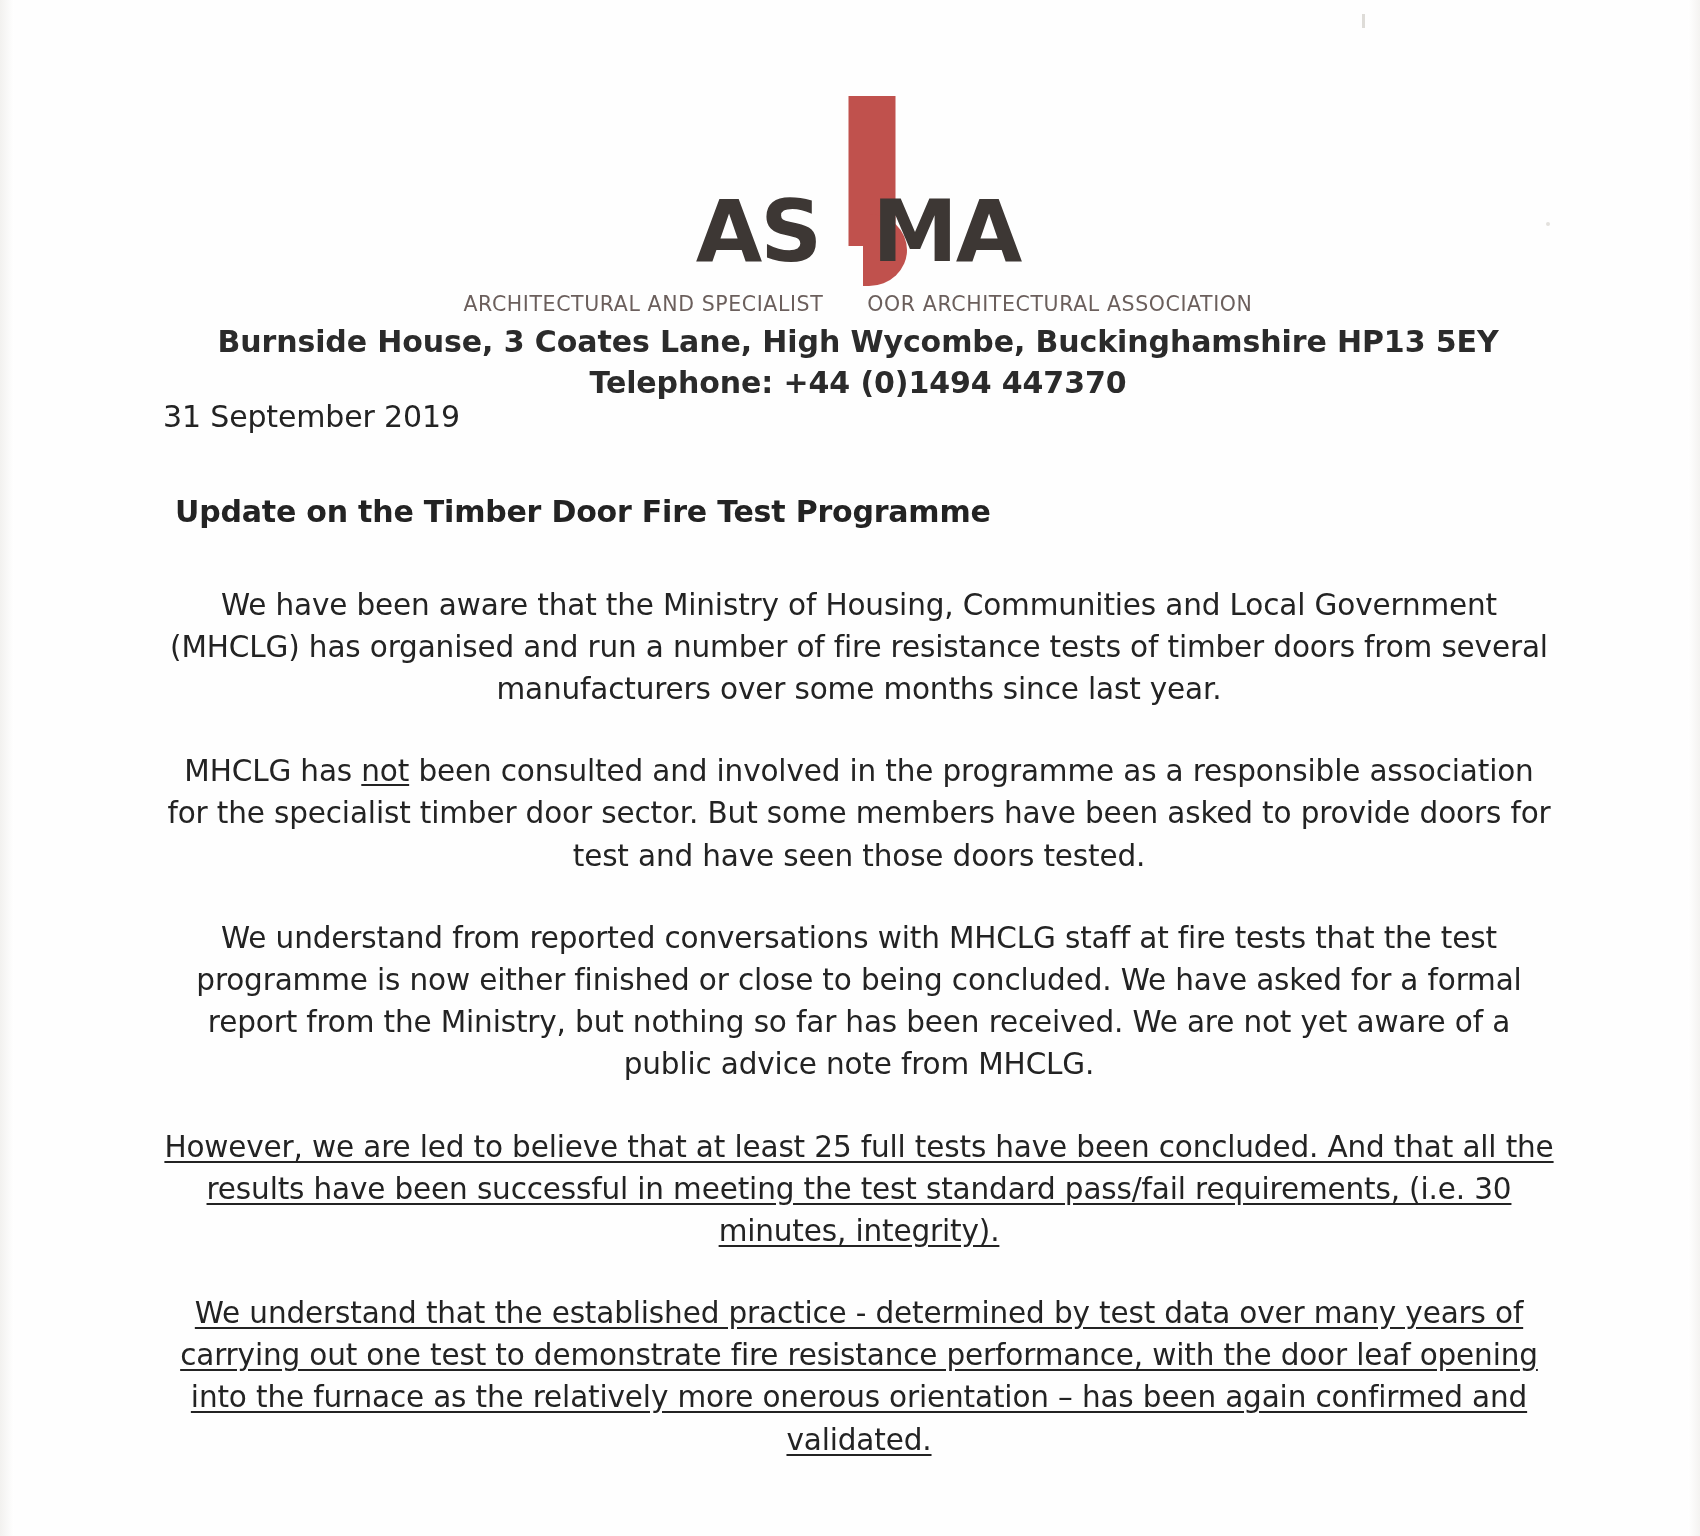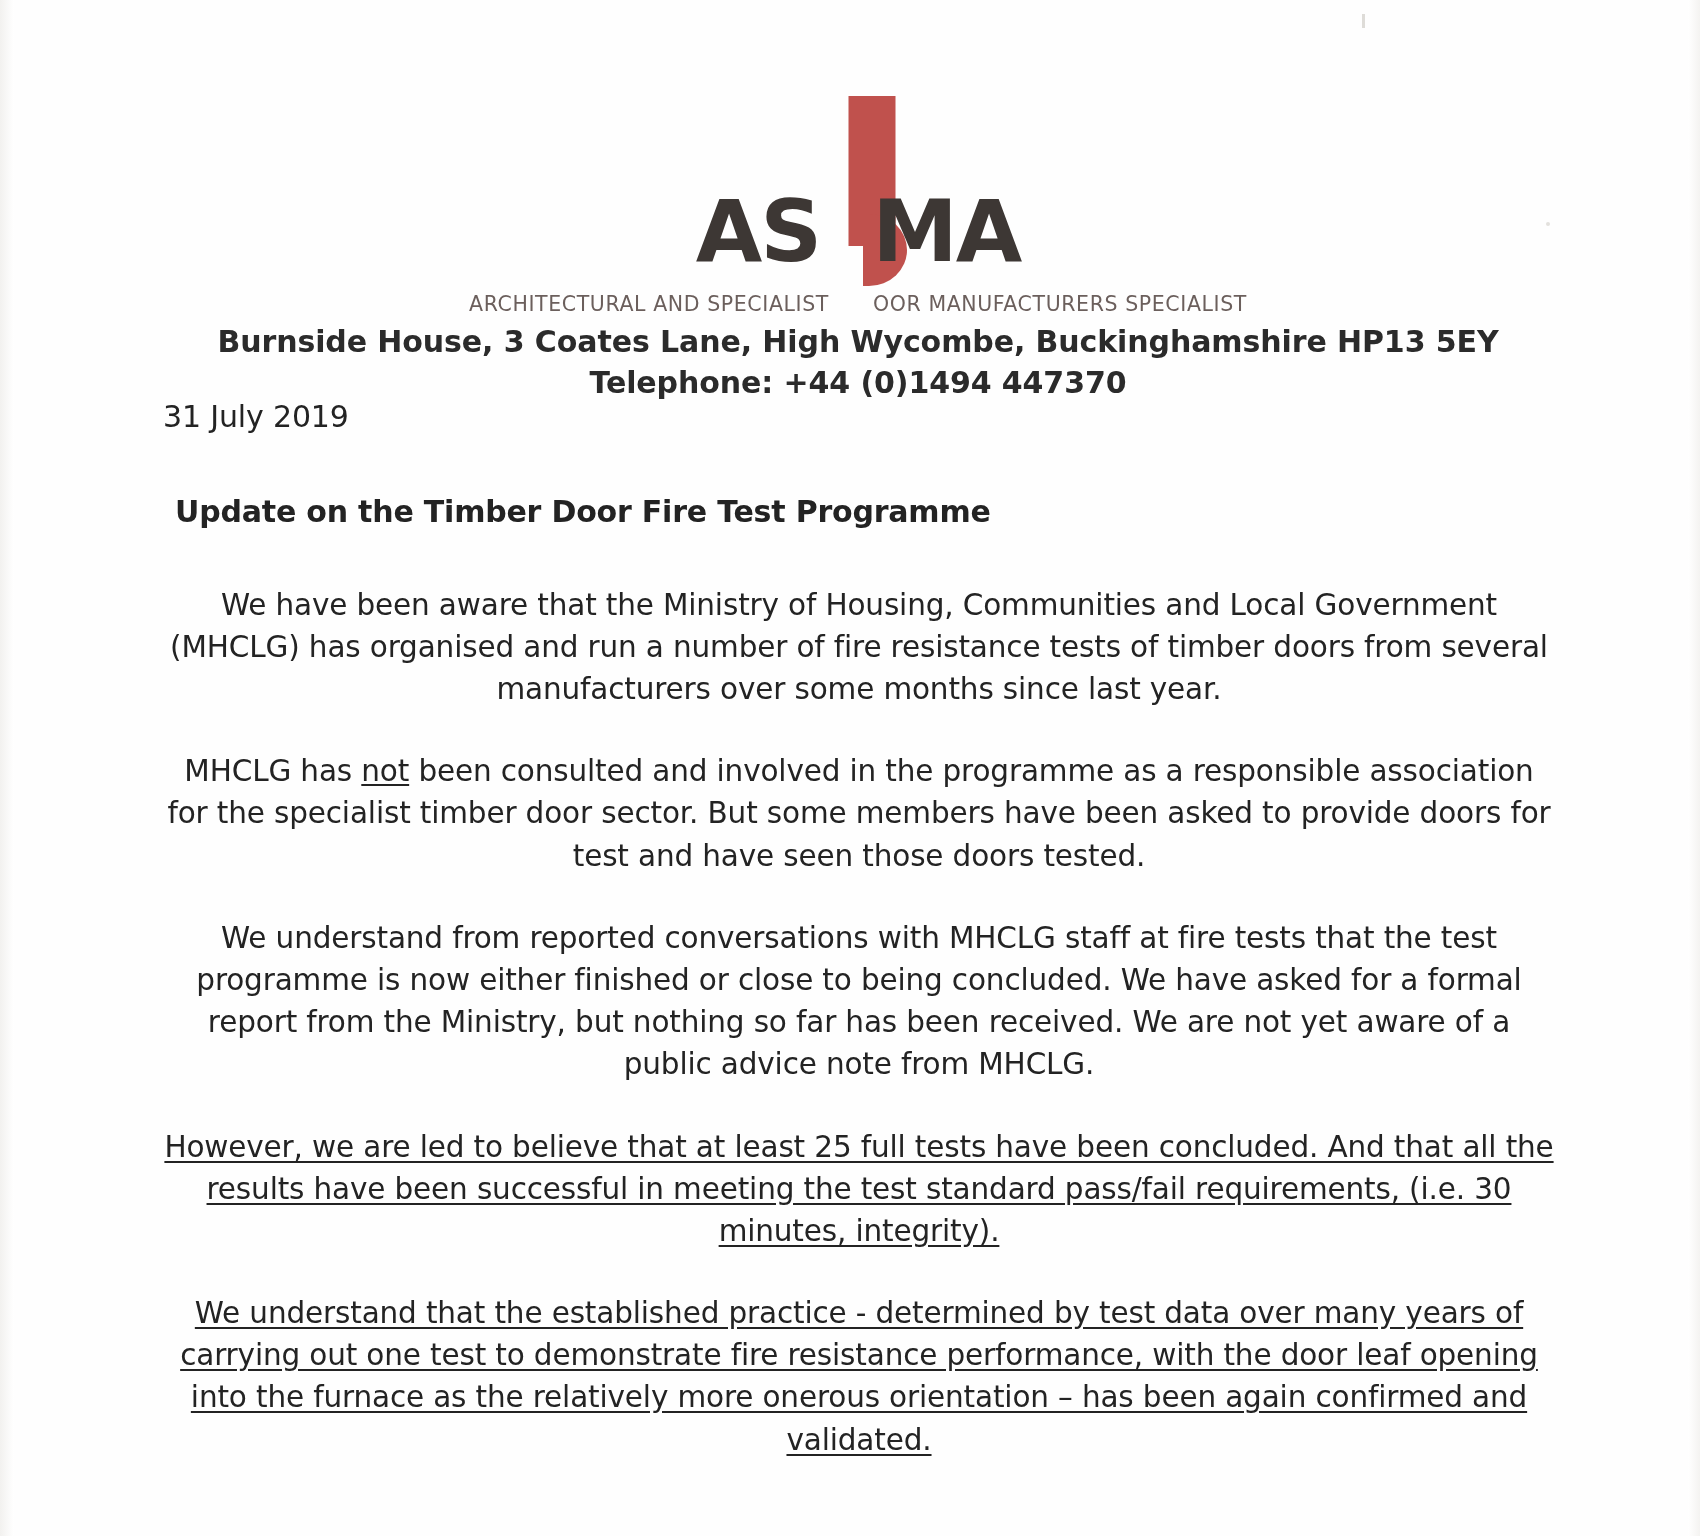--- a/index.html
+++ b/index.html
@@ -182,30 +182,30 @@
   <div id="scan-speck-2"></div>
 
   <div id="letterhead">
 
     <div id="logo-block">
       <div id="logo-d-bar"></div>
       <div id="logo-d-bowl"></div>
       <div id="logo-wordmark"><span>AS</span><span class="gap"></span><span>MA</span></div>
     </div>
 
-    <div id="logo-tagline"><span>ARCHITECTURAL AND SPECIALIST</span><span class="tagline-gap"></span><span>OOR MANUFACTURERS SPECIALIST</span></div>
+    <div id="logo-tagline"><span>ARCHITECTURAL AND SPECIALIST</span><span class="tagline-gap"></span><span>OOR ARCHITECTURAL ASSOCIATION</span></div>
 
     <div id="address-line">Burnside House, 3 Coates Lane, High Wycombe, Buckinghamshire HP13 5EY</div>
     <div id="telephone-line">Telephone:  +44 (0)1494 447370</div>
 
   </div>
 
   <div id="letter-body">
 
-    <div class="date-line">31 July 2019</div>
+    <div class="date-line">31 September 2019</div>
 
     <div class="doc-heading">Update on the Timber Door Fire Test Programme</div>
 
     <p class="para first">We have been aware that the Ministry of Housing, Communities and Local Government (MHCLG) has organised and run a number of fire resistance tests of timber doors from several manufacturers over some months since last year.</p>
 
     <p class="para"><span>MHCLG has </span><span class="u">not</span><span> been consulted and involved in the programme as a responsible association for the specialist timber door sector.  But some members have been asked to provide doors for test and have seen those doors tested.</span></p>
 
     <p class="para">We understand from reported conversations with MHCLG staff at fire tests that the test programme is now either finished or close to being concluded.  We have asked for a formal report from the Ministry, but nothing so far has been received. We are not yet aware of a public advice note from MHCLG.</p>
 
     <p class="para underlined">However, we are led to believe that at least 25 full tests have been concluded.  And that all the results have been successful in meeting the test standard pass/fail requirements, (i.e. 30 minutes, integrity).</p>

